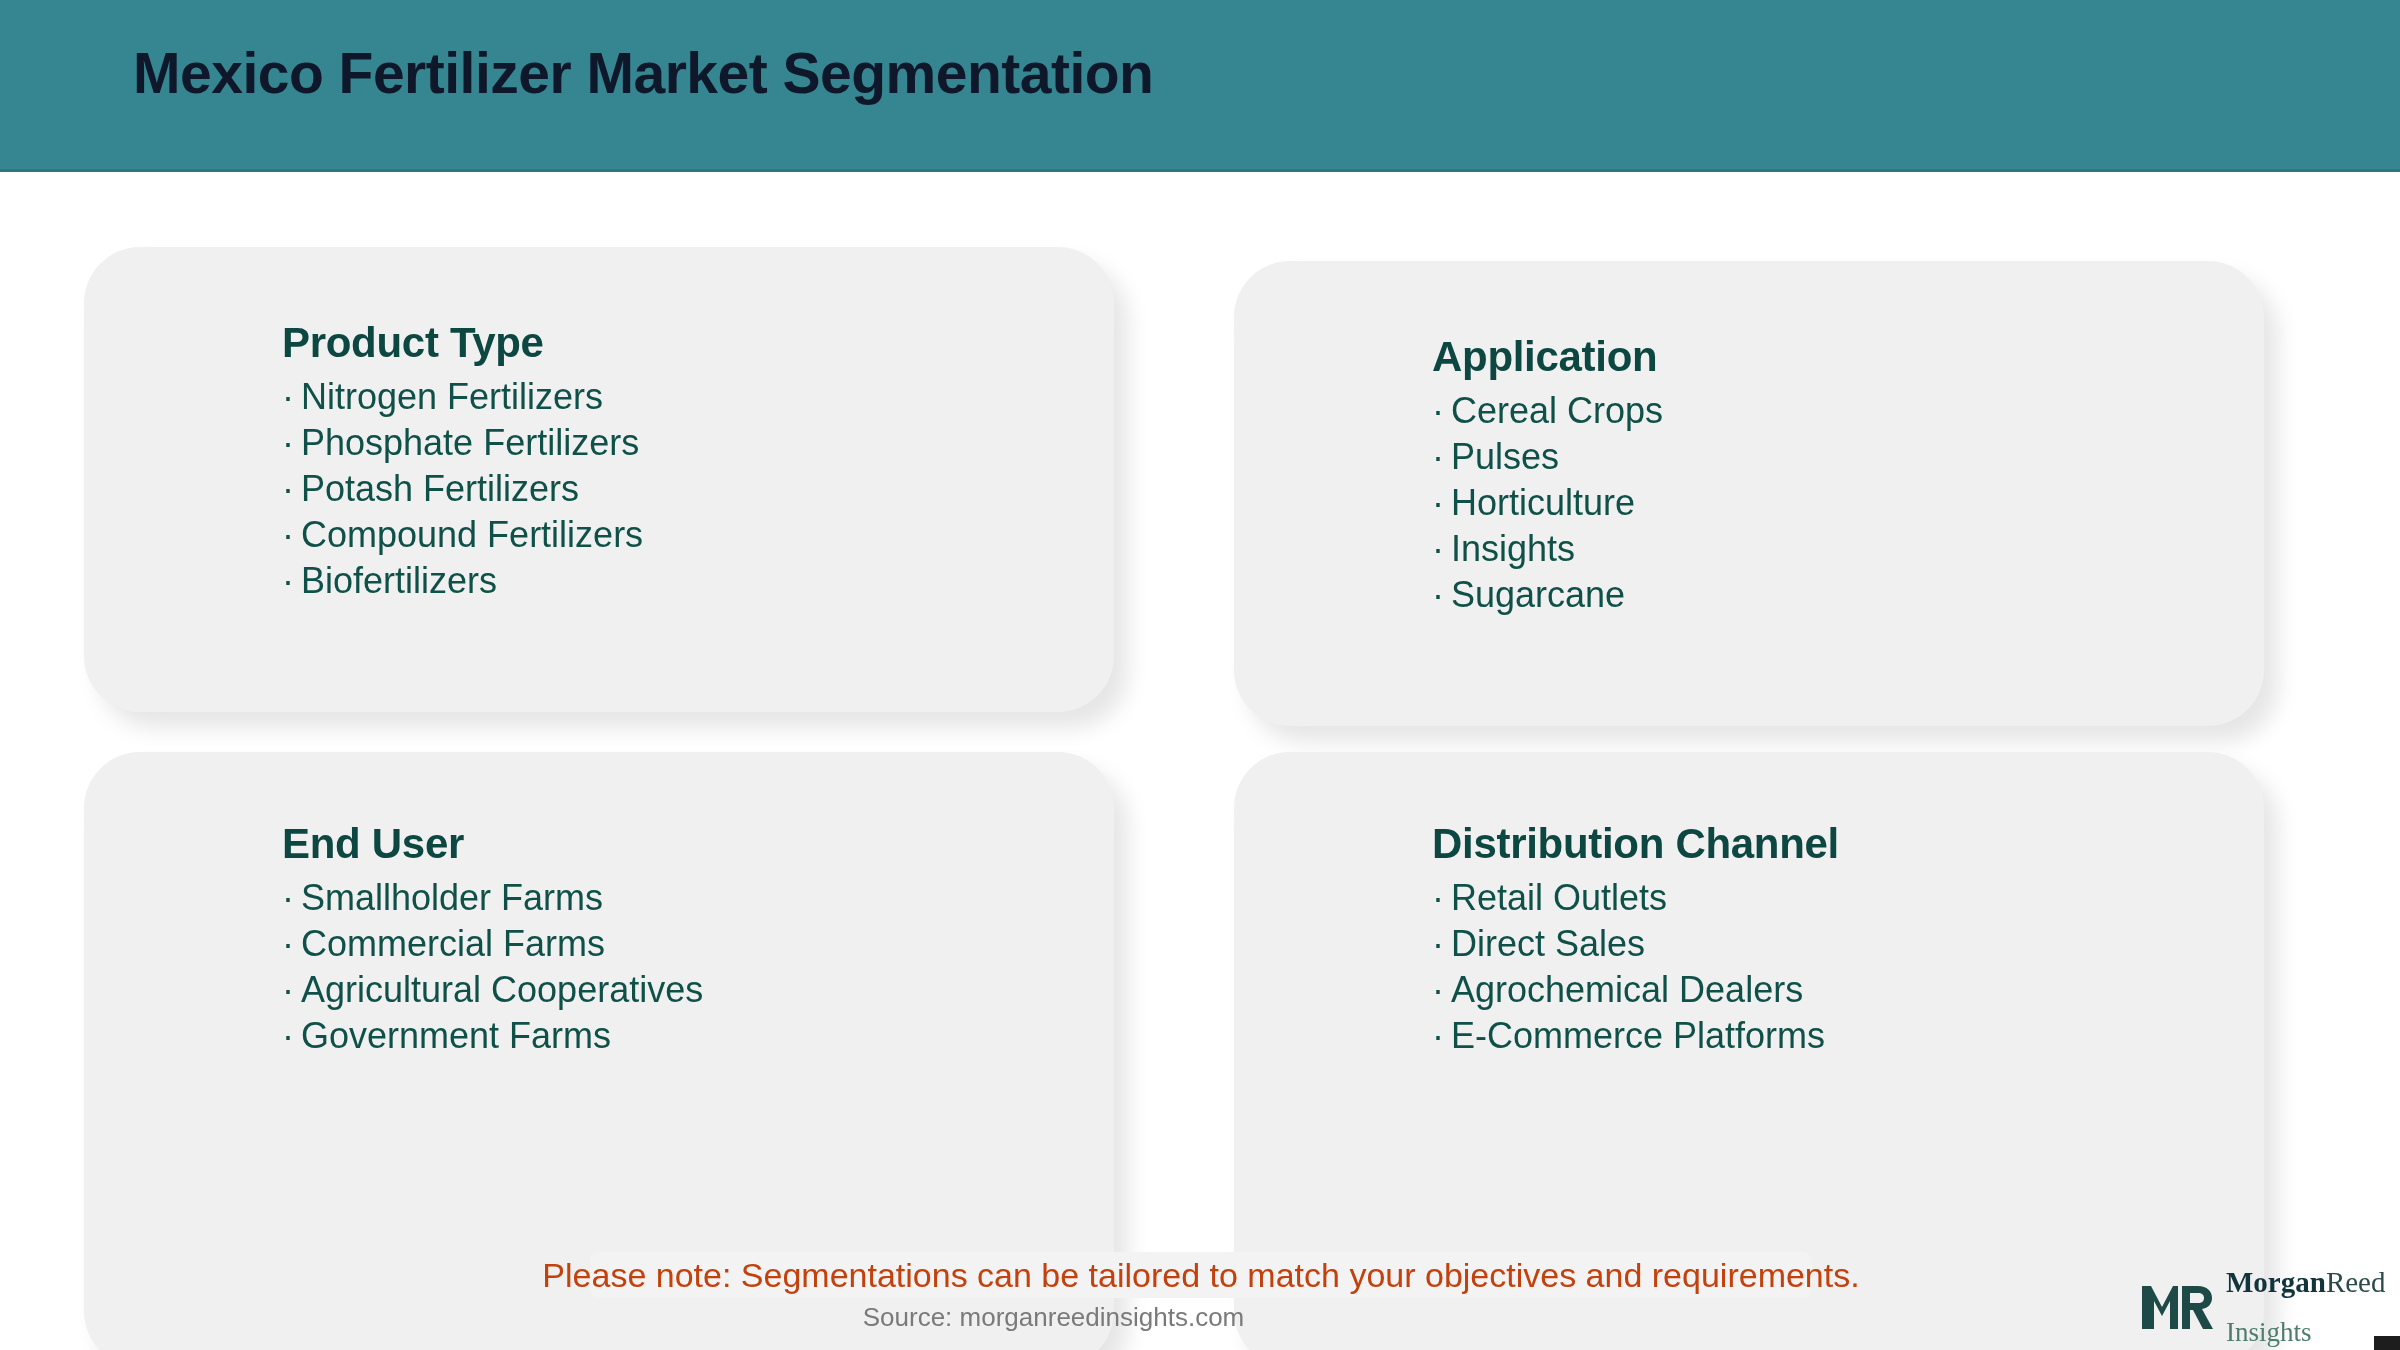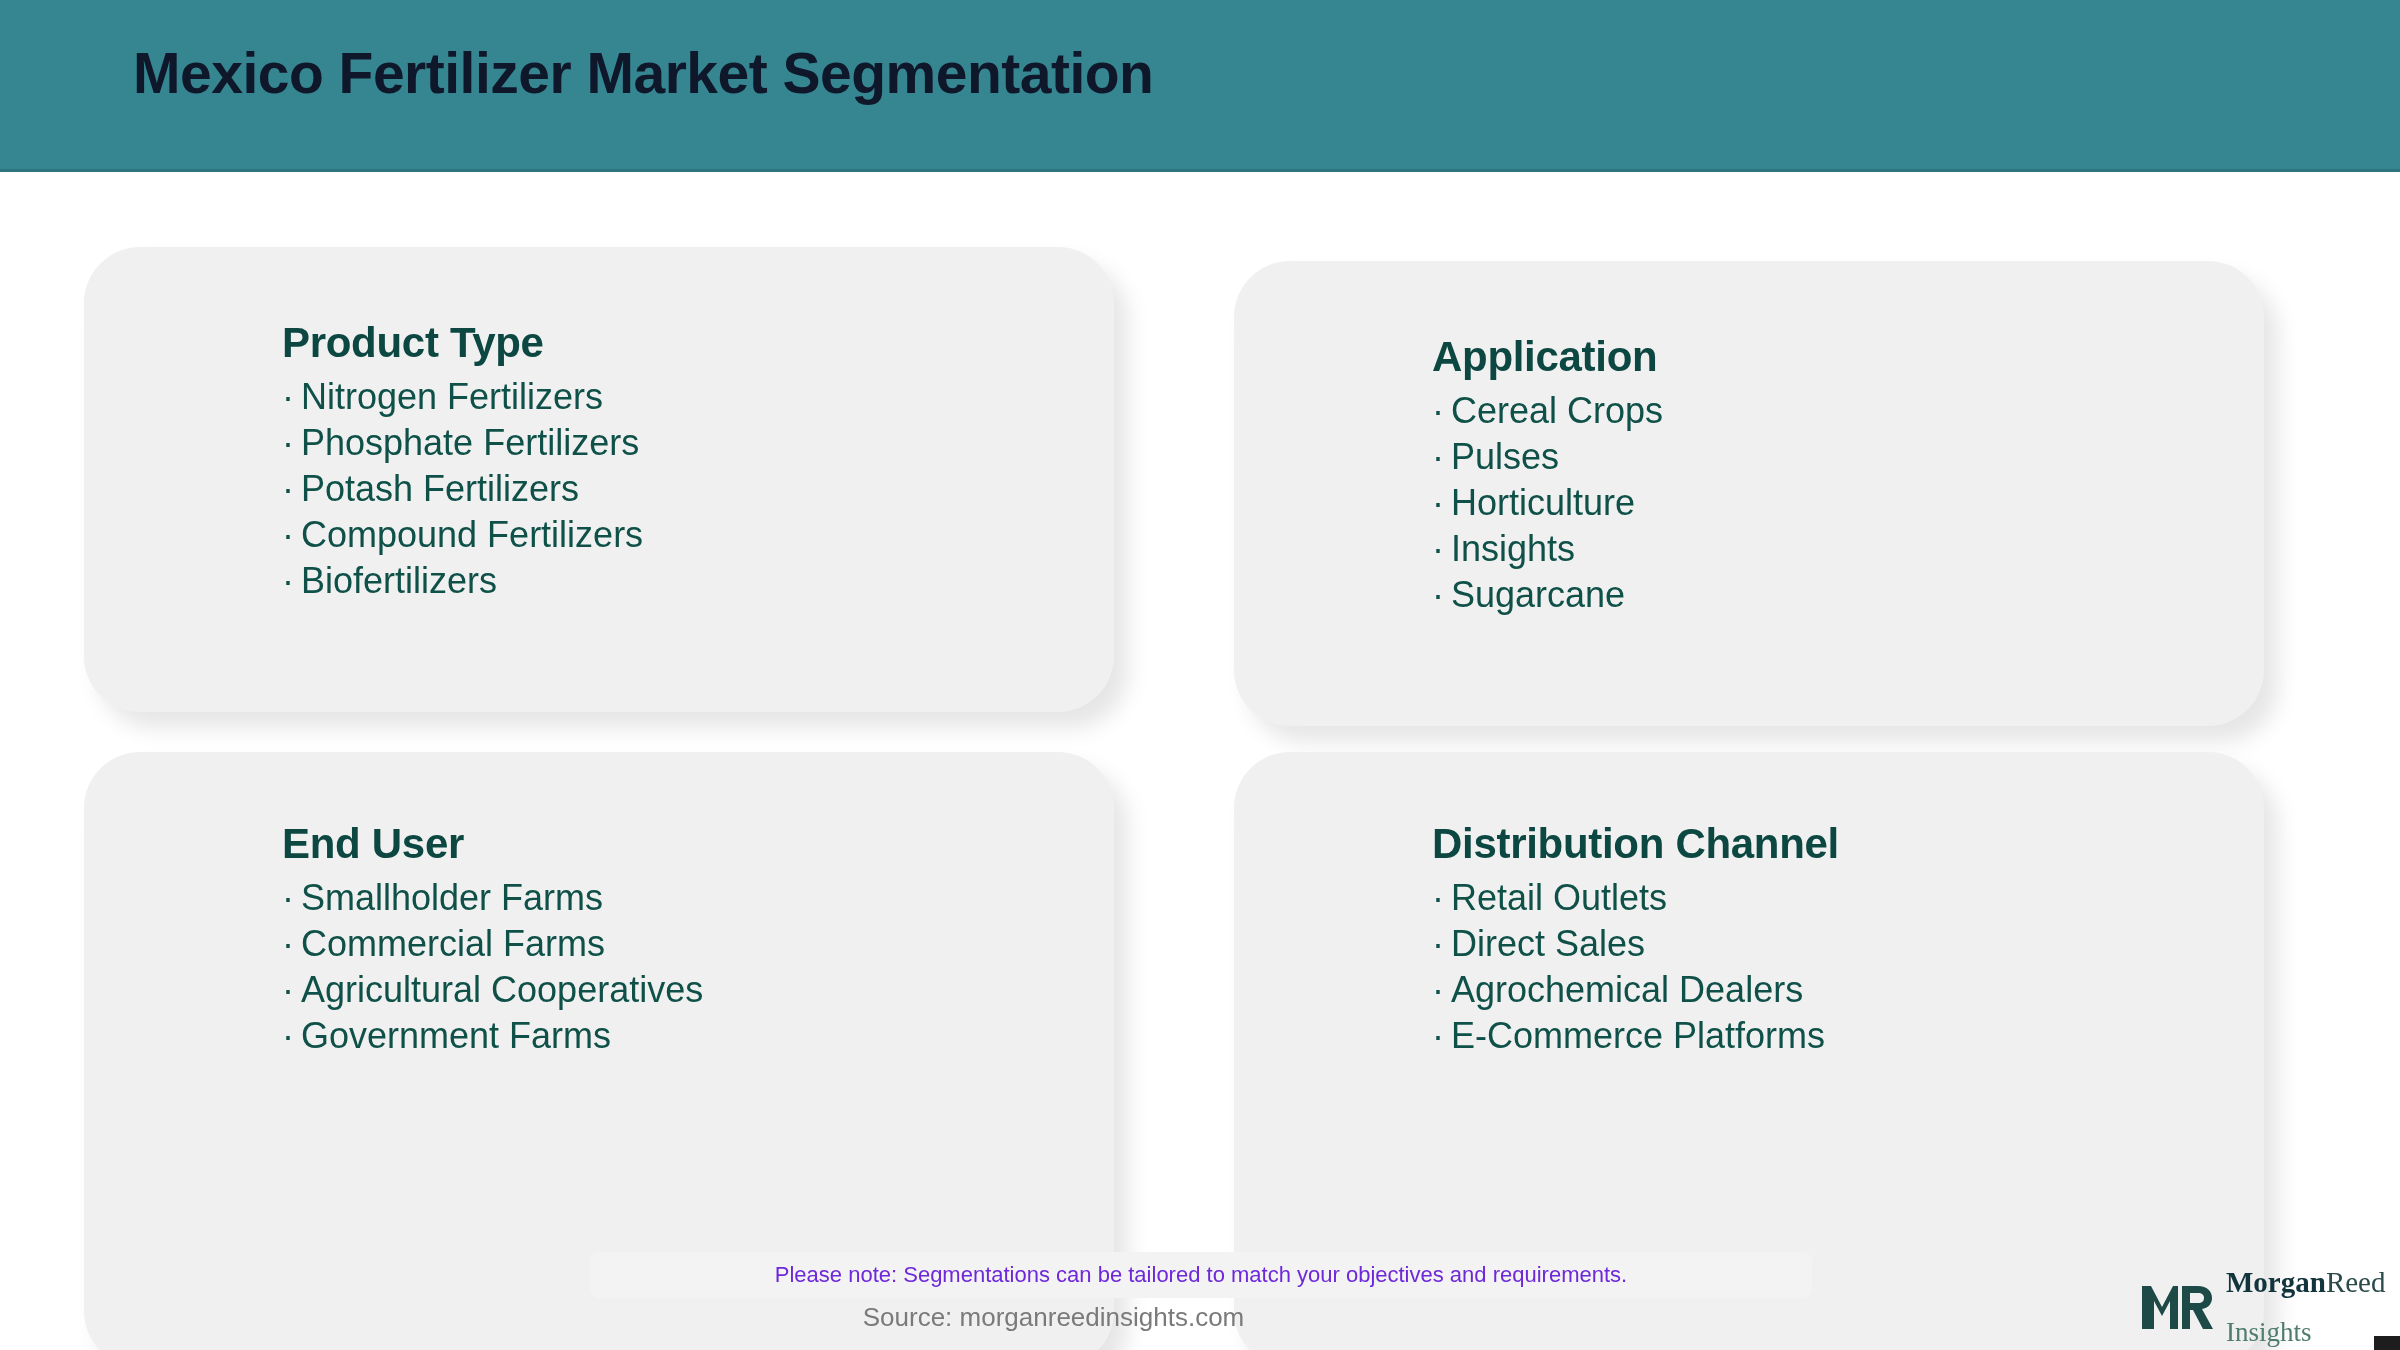--- a/index.html
+++ b/index.html
@@ -102,22 +102,22 @@
     width: 1222px;
     height: 46px;
     background: #f3f3f3;
     border-radius: 9px;
     display: flex;
     align-items: center;
     justify-content: center;
     box-sizing: border-box;
   }
   .note-text {
-    font-size: 22px;
-    color: #6d28d9;
+    font-size: 34px;
+    color: #c2410c;
     white-space: nowrap;
   }
   .source-text {
     position: absolute;
     left: 0;
     top: 1302px;
     width: 2107px;
     text-align: center;
     font-size: 26px;
     color: #7a7a7a;

